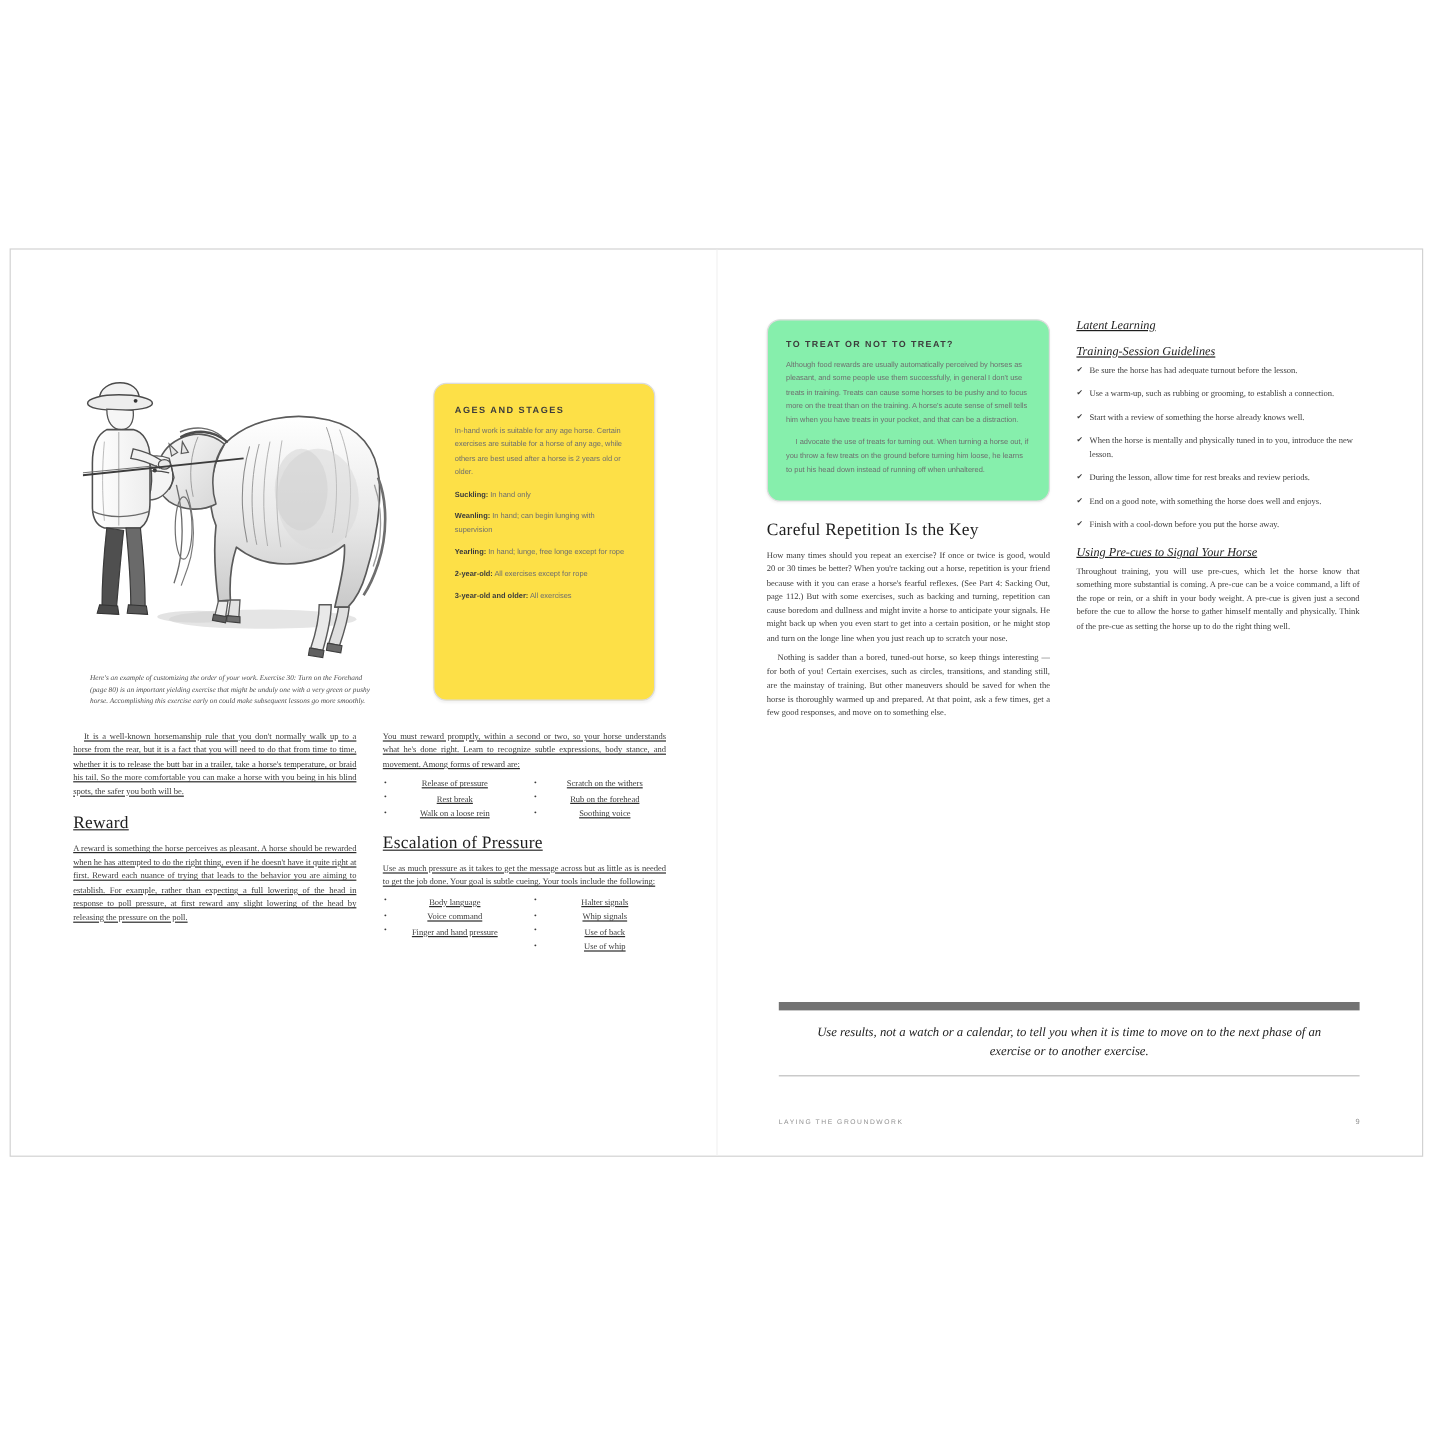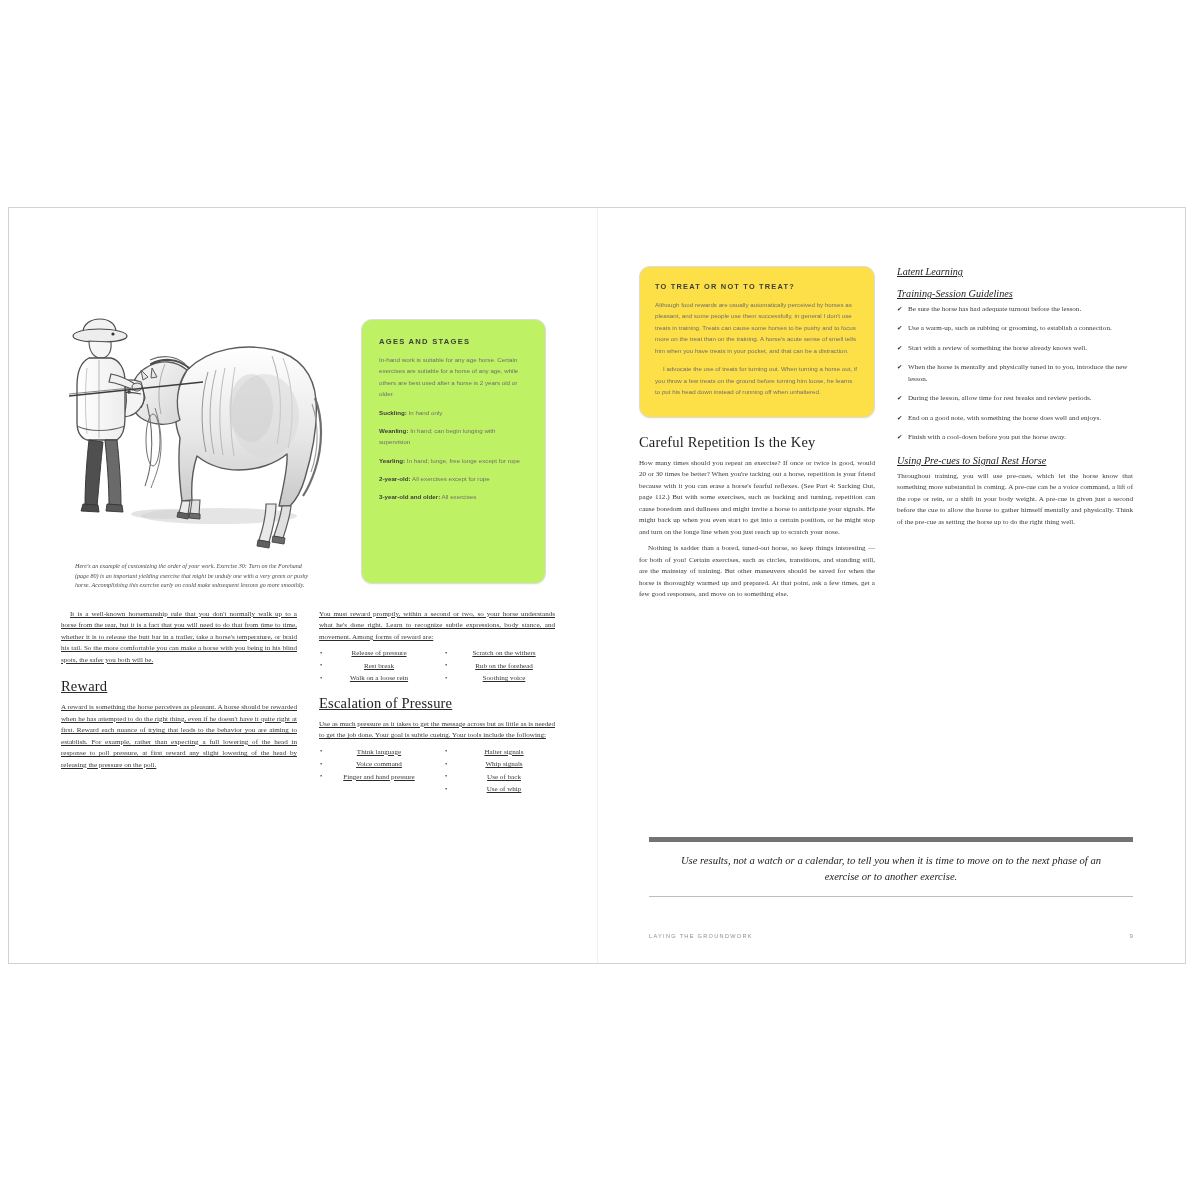--- a/index.html
+++ b/index.html
@@ -102,21 +102,21 @@
     width: 240px;
   }
 
   
   .sidebar-box {
     position: absolute;
     left: 300px;
     top: 53px;
     width: 185px;
     height: 265px;
-    background: #bef264;
+    background: #fde047;
     border: 1px solid #dcdcdc;
     border-radius: 11px;
     box-sizing: border-box;
     padding: 17px 17px 10px 17px;
     box-shadow: 0 1px 2px rgba(0,0,0,0.05);
   }
   .sidebar-title {
     font-family: "Liberation Sans", sans-serif;
     font-size: 7.6px;
     font-weight: bold;
@@ -186,21 +186,21 @@
   
   .right-cols {
     display: flex;
     gap: 22px;
     height: 600px;
   }
   .rcol { flex: 1 1 0; min-width: 0; }
 
   
   .tip-box {
-    background: #fde047;
+    background: #86efac;
     border: 1px solid #dcdcdc;
     border-radius: 11px;
     padding: 15px 15px 12px 15px;
     margin-bottom: 16px;
     box-shadow: 0 1px 2px rgba(0,0,0,0.05);
   }
   .tip-title {
     font-family: "Liberation Sans", sans-serif;
     font-size: 7.4px;
     font-weight: bold;
@@ -240,21 +240,21 @@
     color: #3a3a3a;
   }
 
   
   .pullquote {
     position: absolute;
     left: 52px;
     right: 52px;
     bottom: 66px;
     text-align: center;
-    border-top: 5px solid #737373;
+    border-top: 7px solid #737373;
     border-bottom: 1px solid #bdbdbd;
     padding: 11px 30px 11px 30px;
     box-sizing: border-box;
   }
   .pullquote p {
     margin: 0;
     font-style: italic;
     font-size: 10.6px;
     line-height: 1.52;
     color: #222;
@@ -448,21 +448,21 @@
             </ul>
           </div>
         </div>
 
         <h2 class="section-head tight">Escalation of Pressure</h2>
         <p class="body-text">Use as much pressure as it takes to get the message across but as little as is needed to get the job done. Your goal is subtle cueing. Your tools include the following:</p>
 
         <div class="bullet-cols">
           <div class="bullet-col">
             <ul class="bullets">
-              <li>Think language</li>
+              <li>Body language</li>
               <li>Voice command</li>
               <li>Finger and hand pressure</li>
             </ul>
           </div>
           <div class="bullet-col">
             <ul class="bullets">
               <li>Halter signals</li>
               <li>Whip signals</li>
               <li>Use of back</li>
               <li>Use of whip</li>
@@ -495,21 +495,21 @@
         <ul class="checklist">
           <li>Be sure the horse has had adequate turnout before the lesson.</li>
           <li>Use a warm-up, such as rubbing or grooming, to establish a connection.</li>
           <li>Start with a review of something the horse already knows well.</li>
           <li>When the horse is mentally and physically tuned in to you, introduce the new lesson.</li>
           <li>During the lesson, allow time for rest breaks and review periods.</li>
           <li>End on a good note, with something the horse does well and enjoys.</li>
           <li>Finish with a cool-down before you put the horse away.</li>
         </ul>
 
-        <h3 class="sub-head">Using Pre-cues to Signal Rest Horse</h3>
+        <h3 class="sub-head">Using Pre-cues to Signal Your Horse</h3>
         <p class="body-text">Throughout training, you will use pre-cues, which let the horse know that something more substantial is coming. A pre-cue can be a voice command, a lift of the rope or rein, or a shift in your body weight. A pre-cue is given just a second before the cue to allow the horse to gather himself mentally and physically. Think of the pre-cue as setting the horse up to do the right thing well.</p>
       </div>
     </div>
 
     <div class="pullquote">
       <p>Use results, not a watch or a calendar, to tell you when it is time to move on to the next phase of an exercise or to another exercise.</p>
     </div>
 
     <div class="footer">
       <span class="footer-title">LAYING THE GROUNDWORK</span>

